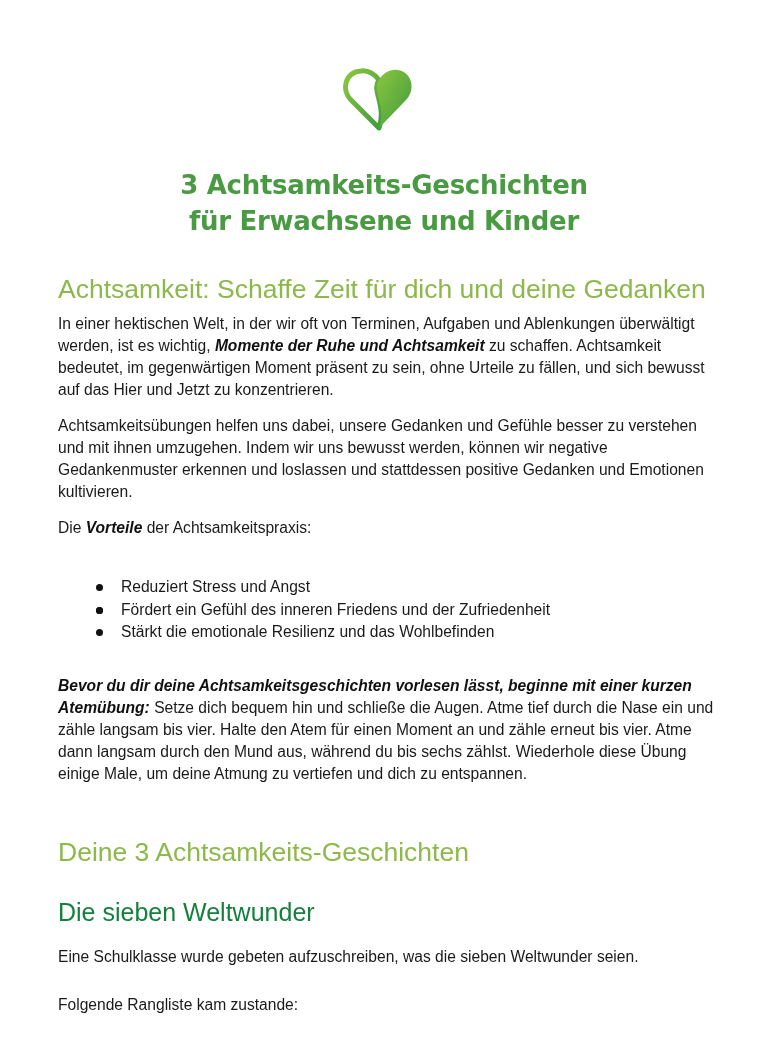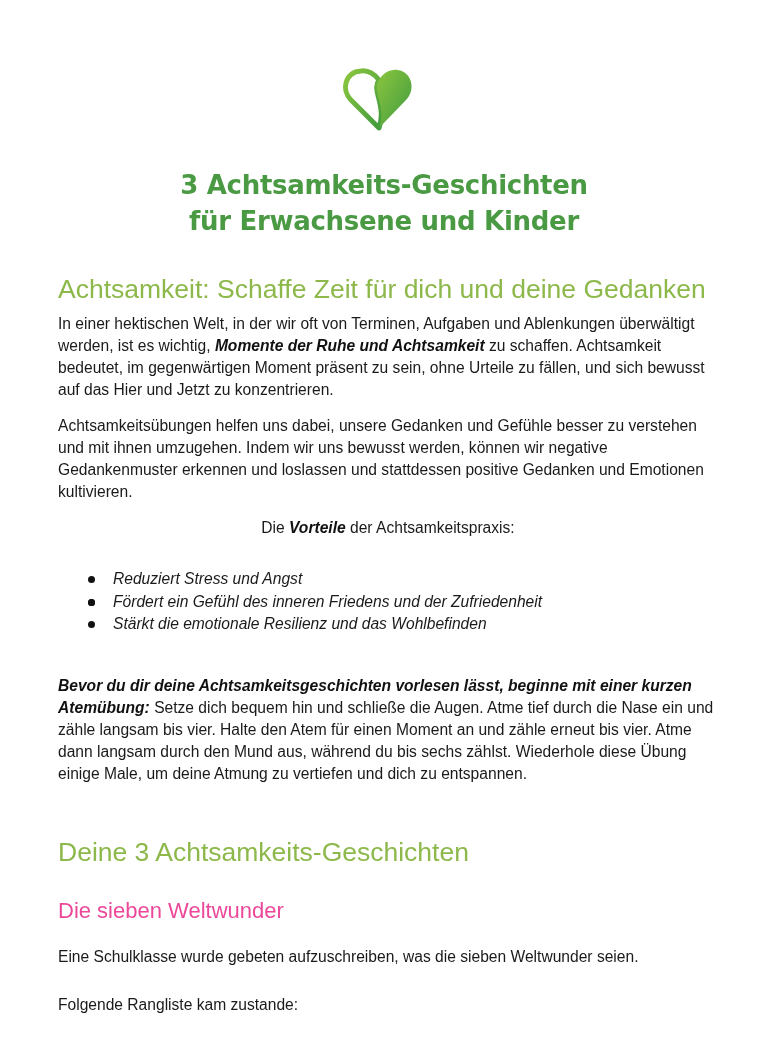--- a/index.html
+++ b/index.html
@@ -5,24 +5,24 @@
   html, body { margin: 0; padding: 0; background: #ffffff; }
   body { width: 768px; height: 1063px; position: relative; overflow: hidden;
          font-family: "Liberation Sans", sans-serif; color: #111; }
   .logo { position: absolute; left: 343px; top: 66px; width: 72px; height: 66px; }
   .title { position: absolute; left: 0; width: 768px; text-align: center;
            font-family: "DejaVu Sans", sans-serif; font-weight: bold; color: #4a9a44;
            font-size: 26px; letter-spacing: -0.3px; }
   .title.l1 { top: 170px; }
   .title.l2 { top: 206px; }
   .h1 { position: absolute; left: 58px; font-size: 26.5px; color: #8db84a; font-weight: normal; white-space: nowrap; text-align: right; }
-  .h2 { position: absolute; left: 58px; font-size: 22px; color: #ec4899; white-space: nowrap; }
+  .h2 { position: absolute; left: 58px; font-size: 25px; color: #15803d; white-space: nowrap; }
   .p { position: absolute; left: 58px; width: 660px; font-size: 15.6px; line-height: 22px; color: #1a1a1a; }
   .p b { font-weight: bold; color: #111; font-style: italic; }
-  ul.bullets { position: absolute; left: 58px; top: 564px; margin: 4px; padding: 0; list-style: none; font-style: italic; }
+  ul.bullets { position: absolute; left: 58px; top: 564px; margin: 12px; padding: 0; list-style: none; }
   ul.bullets li { position: relative; padding-left: 51px; font-size: 15.6px; line-height: 22.5px; color: #1a1a1a; }
   ul.bullets li .dot { position: absolute; left: 26px; top: 8px; width: 7px; height: 7px; border-radius: 50%; background: #111; }
 </style>
 </head>
 <body>
 
 <svg class="logo" viewBox="0 0 72 66">
   <defs>
     <linearGradient id="g1" x1="0" y1="0" x2="1" y2="1">
       <stop offset="0" stop-color="#8cc63f"></stop>
@@ -35,21 +35,21 @@
 
 <div class="title l1">3 Achtsamkeits-Geschichten</div>
 <div class="title l2">für Erwachsene und Kinder</div>
 
 <div class="h1" style="top:274px;">Achtsamkeit: Schaffe Zeit für dich und deine Gedanken</div>
 
 <div class="p" style="top:313px;"><span>In einer hektischen Welt, in der wir oft von Terminen, Aufgaben und Ablenkungen überwältigt werden, ist es wichtig, </span><b>Momente der Ruhe und Achtsamkeit</b><span> zu schaffen. Achtsamkeit bedeutet, im gegenwärtigen Moment präsent zu sein, ohne Urteile zu fällen, und sich bewusst auf das Hier und Jetzt zu konzentrieren.</span></div>
 
 <div class="p" style="top:415px;">Achtsamkeitsübungen helfen uns dabei, unsere Gedanken und Gefühle besser zu verstehen und mit ihnen umzugehen. Indem wir uns bewusst werden, können wir negative Gedankenmuster erkennen und loslassen und stattdessen positive Gedanken und Emotionen kultivieren.</div>
 
-<div class="p" style="top:517px;text-align:center;"><span>Die </span><b>Vorteile</b><span> der Achtsamkeitspraxis:</span></div>
+<div class="p" style="top:517px;"><span>Die </span><b>Vorteile</b><span> der Achtsamkeitspraxis:</span></div>
 
 <ul class="bullets">
   <li><span class="dot"></span><span>Reduziert Stress und Angst</span></li>
   <li><span class="dot"></span></li>
   <li><span class="dot"></span><span>Fördert ein Gefühl des inneren Friedens und der Zufriedenheit</span></li>
   <li><span class="dot"></span><span>Stärkt die emotionale Resilienz und das Wohlbefinden</span></li>
 </ul>
 
 <div class="p" style="top:675px;"><b>Bevor du dir deine Achtsamkeitsgeschichten vorlesen lässt, beginne mit einer kurzen Atemübung:</b><span> Setze dich bequem hin und schließe die Augen. Atme tief durch die Nase ein und zähle langsam bis vier. Halte den Atem für einen Moment an und zähle erneut bis vier. Atme dann langsam durch den Mund aus, während du bis sechs zählst. Wiederhole diese Übung einige Male, um deine Atmung zu vertiefen und dich zu entspannen.</span></div>
 

